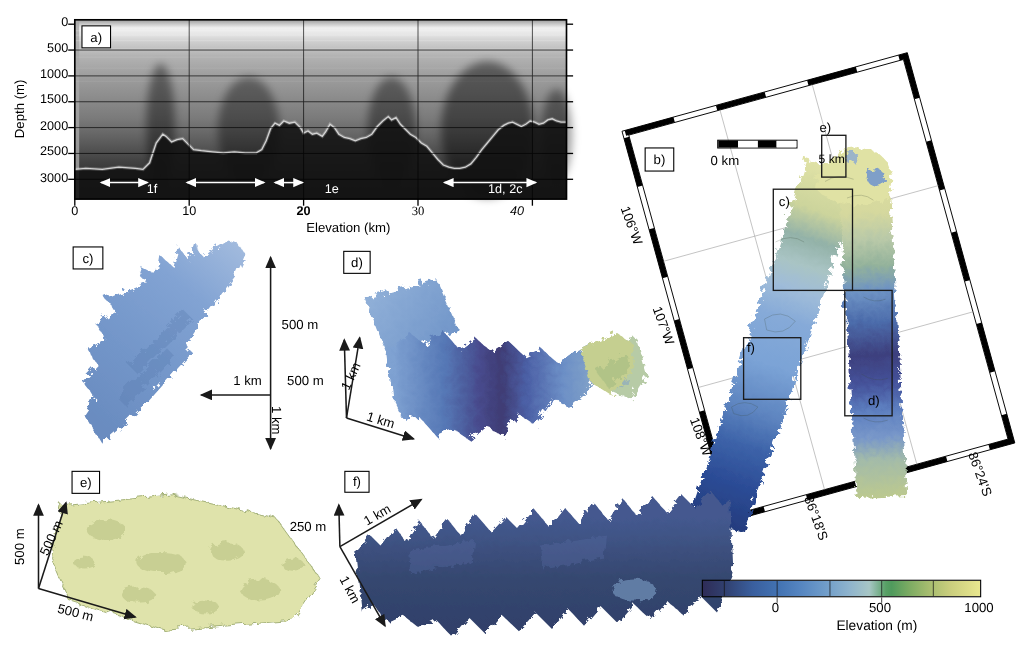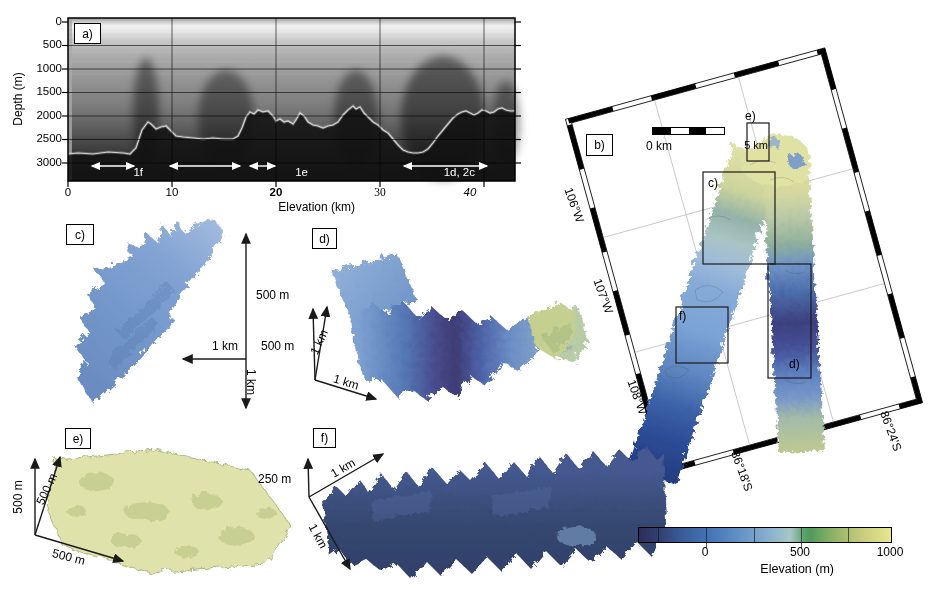--- a/index.html
+++ b/index.html
@@ -404,21 +404,21 @@
       <marker id="ablkF" markerWidth="9" markerHeight="9" refX="7" refY="3.5" orient="auto-start-reverse">
         <path d="M0,0L8,3.5L0,7z" fill="#1a1a1a"></path>
       </marker>
     </defs>
     <g stroke="#1a1a1a" stroke-width="1.4">
       <line x1="19" y1="52" x2="18" y2="14" marker-end="url(#ablkF)"></line>
       <line x1="19" y1="52" x2="93" y2="9" marker-end="url(#ablkF)"></line>
       <line x1="19" y1="52" x2="60" y2="124" marker-end="url(#ablkF)"></line>
     </g>
   </svg>
-  <div class="lbl" style="left:258px;top:473px;width:44px;text-align:left;font-size:12px;">250 m</div>
+  <div class="lbl" style="left:258px;top:473px;width:44px;text-align:center;font-size:12px;">250 m</div>
   <div class="lbl rot" style="left:330px;top:462px;font-size:12px;transform:rotate(-30deg);">1 km</div>
   <div class="lbl rot" style="left:305px;top:530px;font-size:12px;transform:rotate(62deg);">1 km</div>
 
   <div class="cb-bar">
     <div class="cb-div" style="left:19px;"></div>
     <div class="cb-div" style="left:67px;"></div>
     <div class="cb-div" style="left:115px;"></div>
     <div class="cb-div" style="left:162px;"></div>
     <div class="cb-div" style="left:209px;"></div>
     <div class="cb-tick" style="left:67px;"></div>

